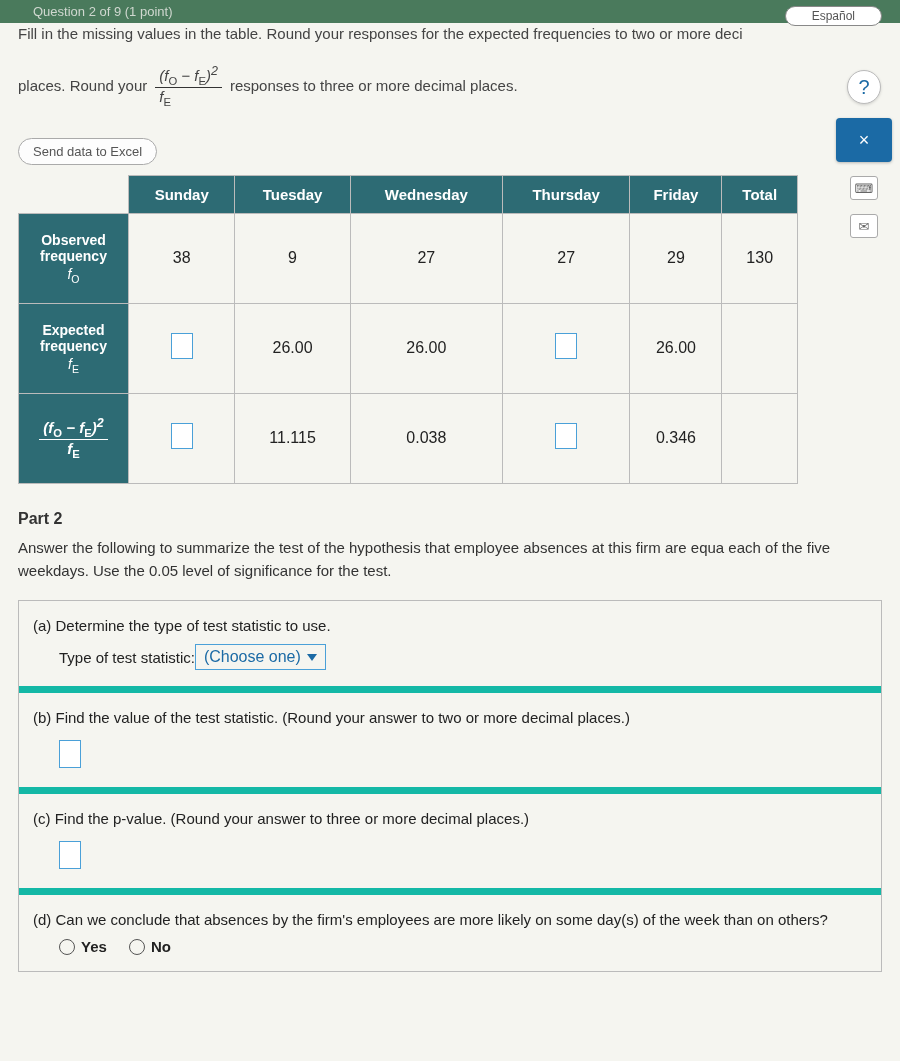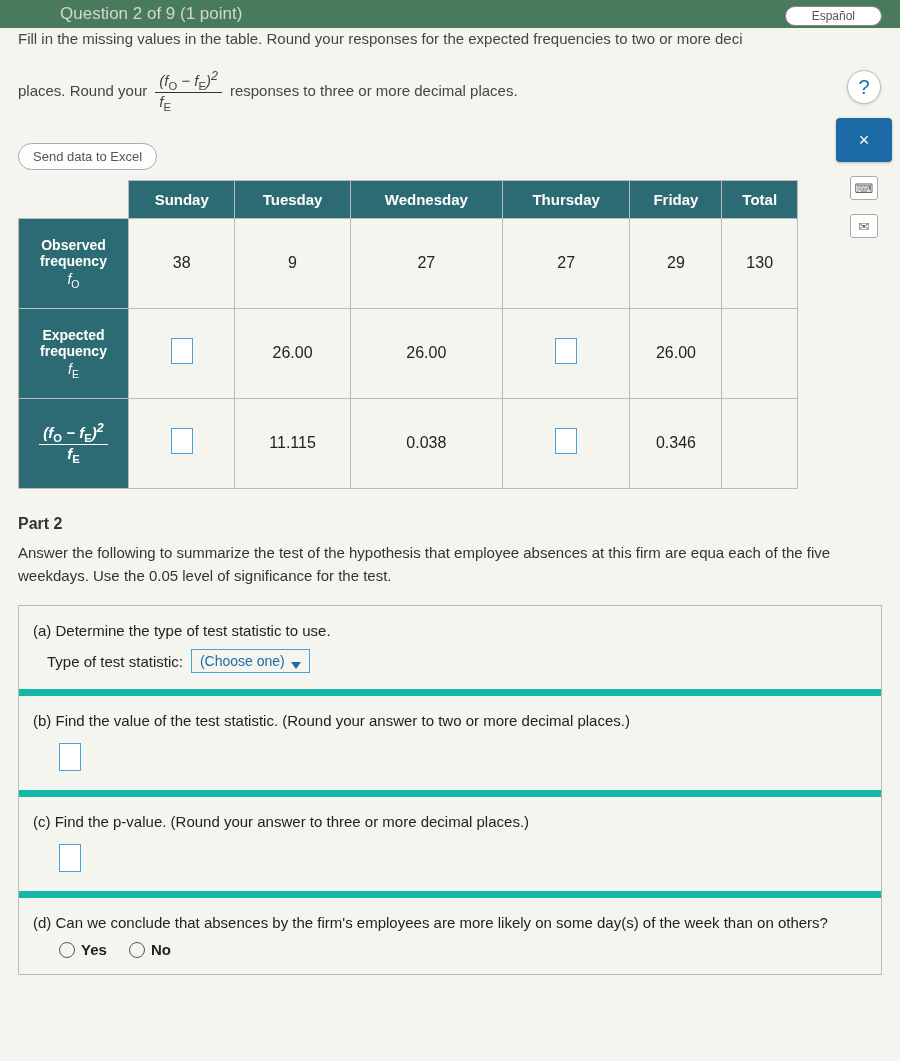--- a/index.html
+++ b/index.html
@@ -8,22 +8,22 @@
     background: #f5f5f0;
     color: #333;
     width: 900px;
     height: 1061px;
     overflow: hidden;
     position: relative;
   }
   .top-bar {
     background: #4a7a5c;
     color: #d0d8d0;
-    padding: 4px 60px;
-    font-size: 17px;
+    padding: 4px 33px;
+    font-size: 13px;
   }
   .content {
     padding: 0 18px;
   }
   .espanol {
     position: absolute;
     right: 18px;
     top: 6px;
     border: 1px solid #888;
     border-radius: 12px;
@@ -163,23 +163,23 @@
     padding: 16px 14px;
     font-size: 15px;
     color: #222;
   }
   .qrow:last-child { border-bottom: none; }
   .qlabel { margin-bottom: 10px; }
   .choose {
     border: 1px solid #4aa0d8;
     color: #1b6aa5;
     padding: 3px 8px;
-    font-size: 14px;
+    font-size: 16px;
     display: inline-flex;
-    align-items: flex-end;
+    align-items: center;
     gap: 6px;
     cursor: pointer;
   }
   .triangle-down {
     width: 0; height: 0;
     border-left: 5px solid transparent;
     border-right: 5px solid transparent;
     border-top: 7px solid #1b6aa5;
   }
   .answer-blank {
@@ -281,21 +281,21 @@
     </tbody>
   </table>
 
   <div class="part-title">Part 2</div>
   <div class="part2-intro">Answer the following to summarize the test of the hypothesis that employee absences at this firm are equa each of the five weekdays. Use the 0.05 level of significance for the test.</div>
 
   <div class="qbox">
 
     <div class="qrow">
       <div class="qlabel">(a)  Determine the type of test statistic to use.</div>
-      <div style="margin-left:14px; display:flex; align-items:center; gap:8px;">
+      <div style="margin-left:26px; display:flex; align-items:center; ">
         <span>Type of test statistic:</span>
         <span class="choose">
           <span>(Choose one)</span>
           <span class="triangle-down"></span>
         </span>
       </div>
     </div>
 
     <div class="qrow">
       <div class="qlabel">(b)  Find the value of the test statistic. (Round your answer to two or more decimal places.)</div>

